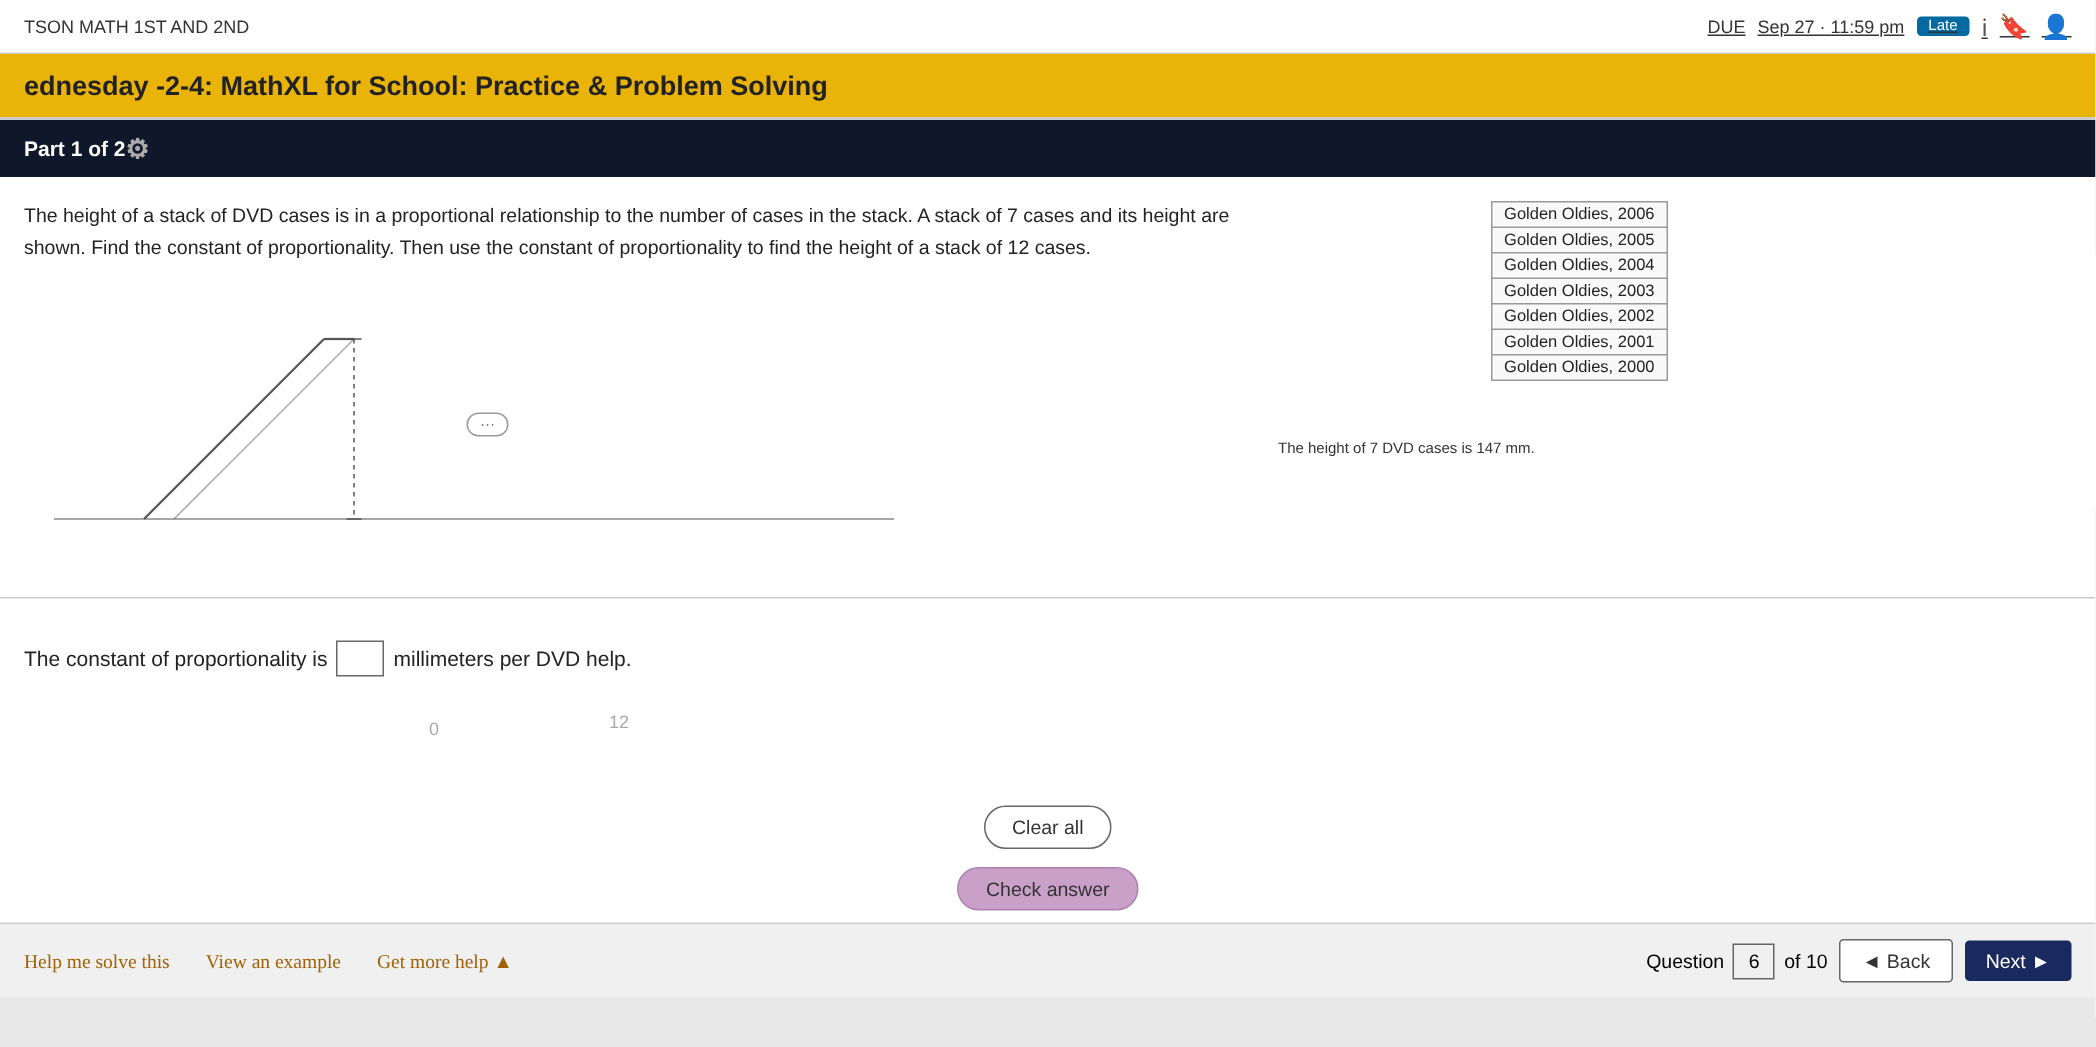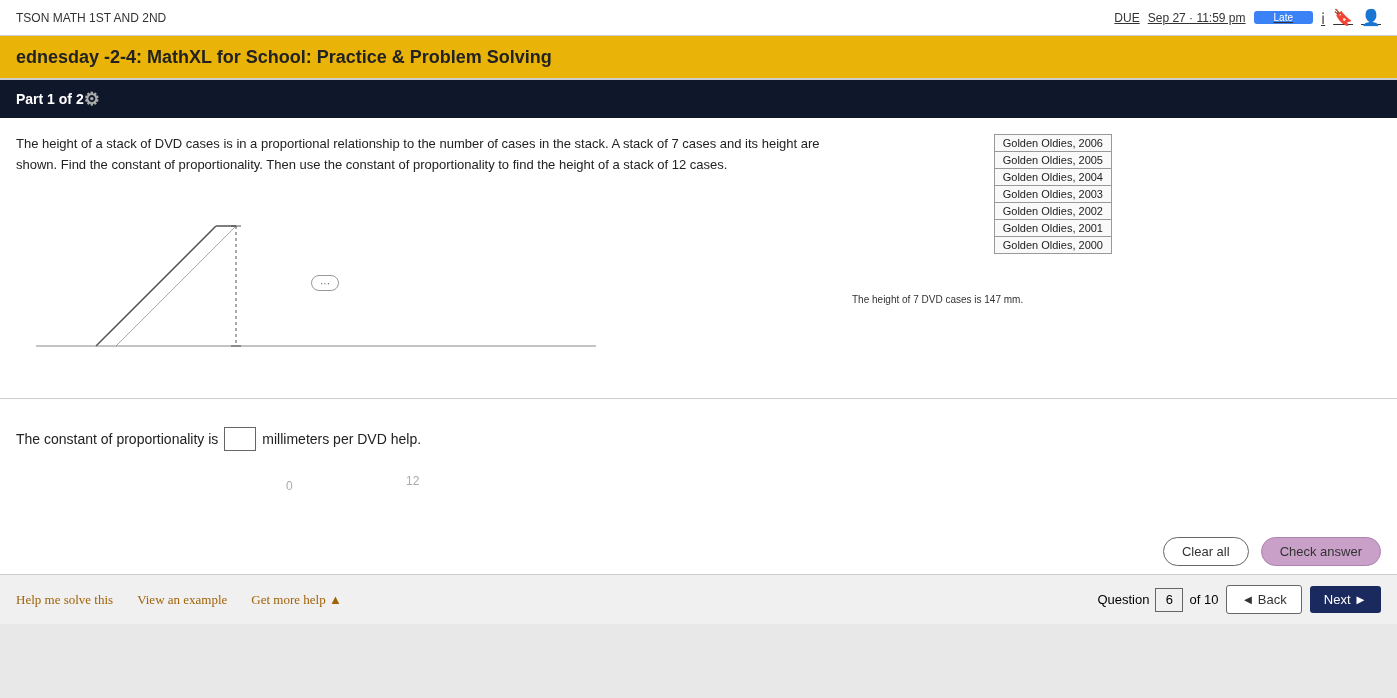--- a/index.html
+++ b/index.html
@@ -28,24 +28,24 @@
     }
     .top-header-right {
       display: flex;
       align-items: center;
       gap: 8px;
       font-size: 12px;
       color: #333;
       text-decoration: underline;
     }
     .late-badge {
-      background: #3b82f6;
+      background: #0369a1;
       color: white;
       font-size: 10px;
-      padding: 1px 20px;
+      padding: 1px 8px;
       border-radius: 3px;
     }
     .header-icon {
       font-size: 16px;
       cursor: pointer;
       color: #555;
     }
 
     
     .title-bar {
@@ -163,20 +163,21 @@
       margin: 0 16px;
     }
 
     
     .buttons-area {
       display: flex;
       justify-content: flex-end;
       align-items: center;
       padding: 8px 16px;
       gap: 12px;
+      flex-direction: column;
     }
     .btn-clear {
       background: white;
       border: 1px solid #666;
       border-radius: 20px;
       padding: 6px 18px;
       font-size: 13px;
       cursor: pointer;
       color: #333;
     }

